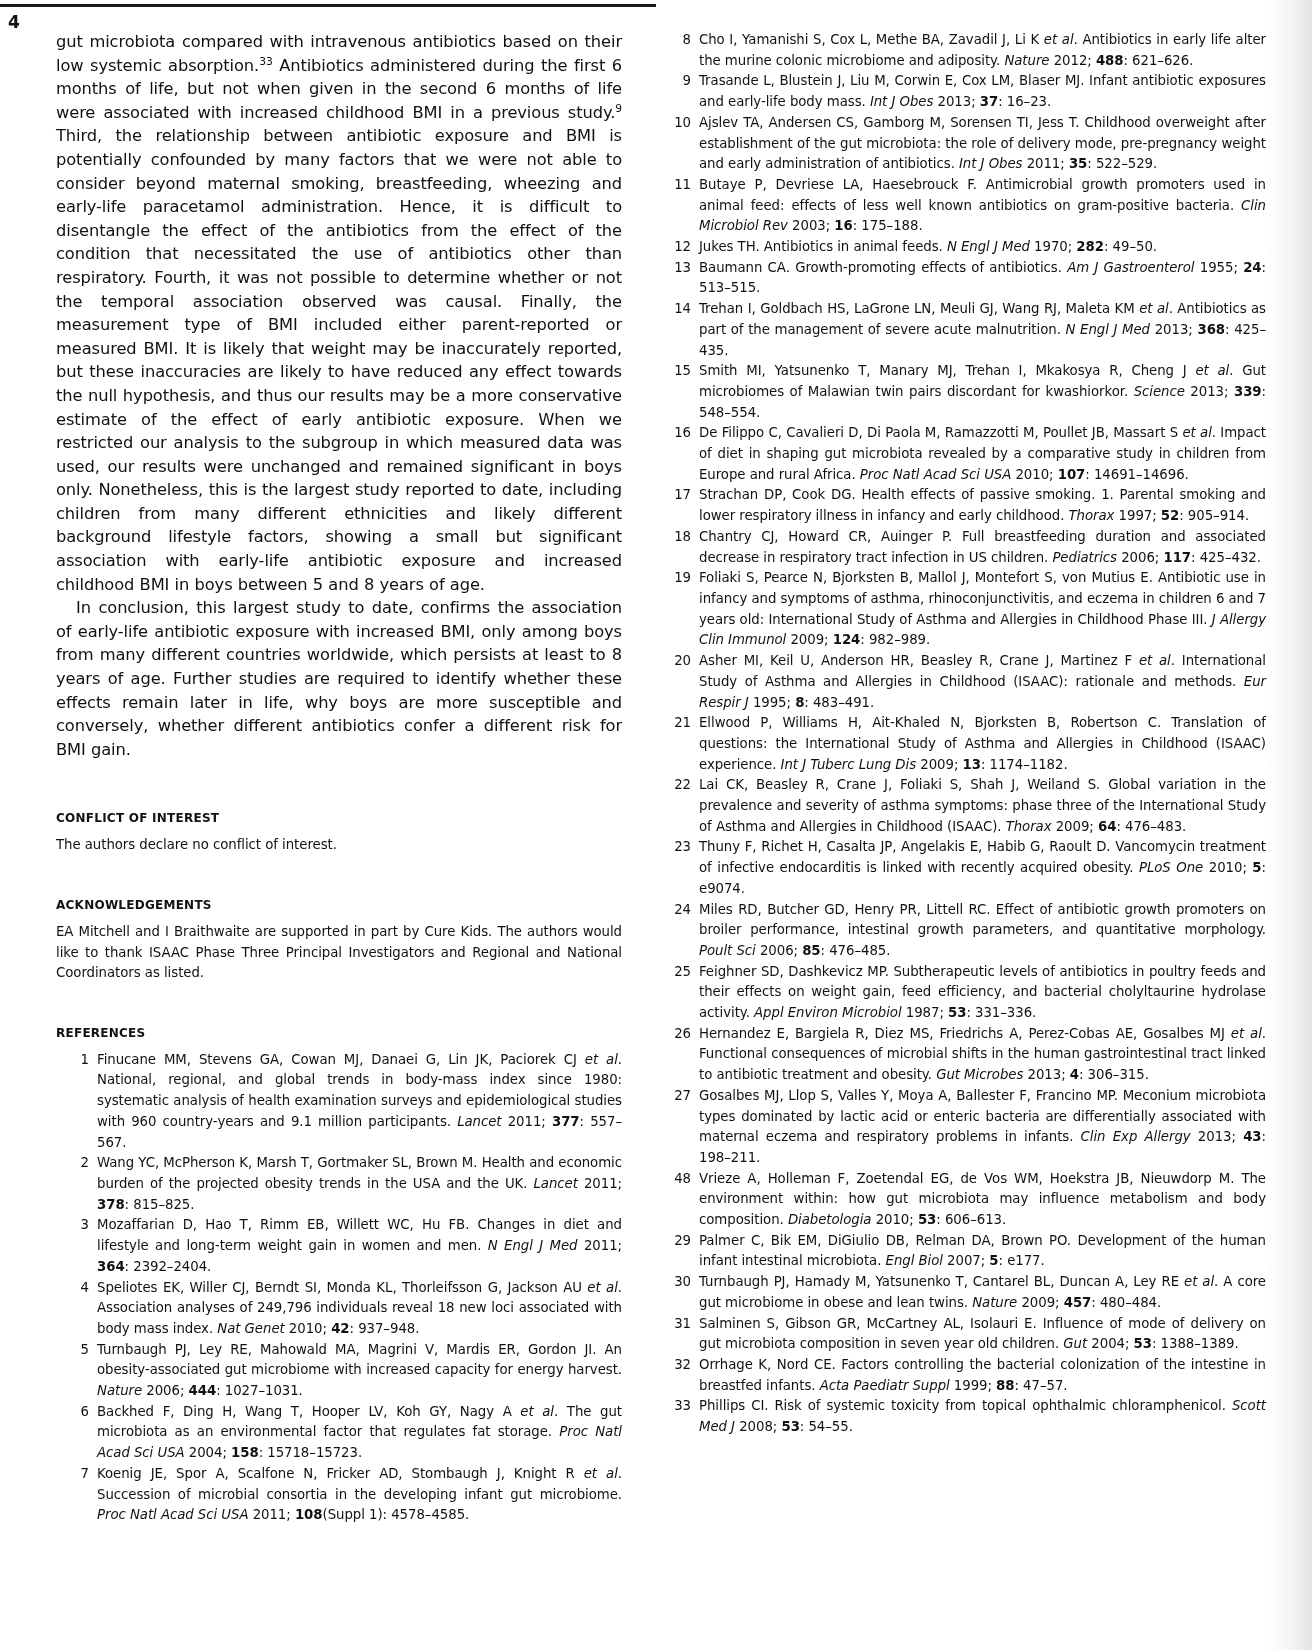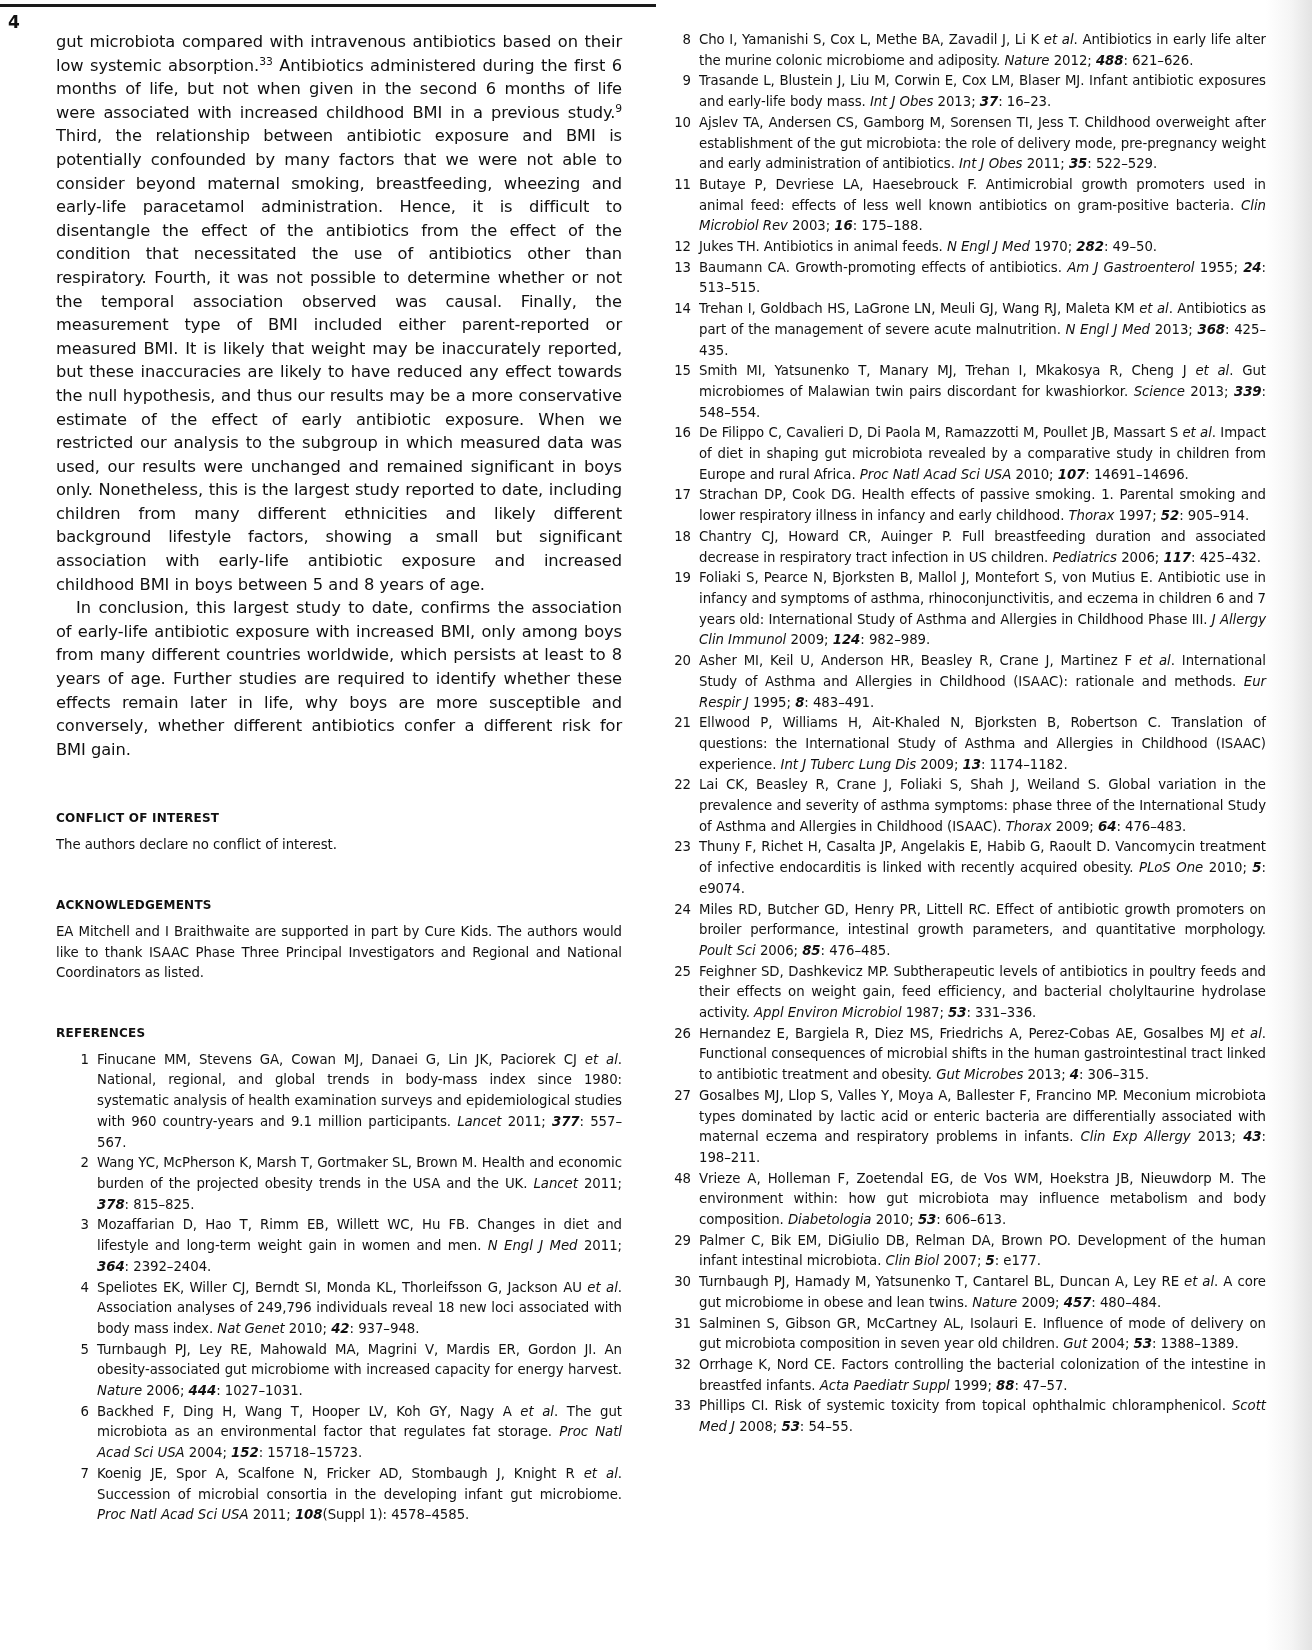--- a/index.html
+++ b/index.html
@@ -122,21 +122,21 @@
   ol.refs li .num {
     position: absolute;
     left: 0;
     top: 0;
     width: 23px;
     text-align: right;
     font-size: 13.3px;
   }
   ol.refs li .body { display: inline; }
   ol.refs li i  { font-style: italic; }
-  ol.refs li b  { font-weight: bold; font-style: italic; }
+  ol.refs li b  { font-weight: bold; }
 
   
   .col-left ol.refs { margin-left: 10px; }
   .col-right ol.refs { margin-left: 0px; }
 </style>
 </head>
 <body>
 
 <div class="page">
 
@@ -163,21 +163,21 @@
       <div class="sec-gap-md"></div>
       <h2 class="sec">REFERENCES</h2>
       <div class="sec-gap-sm"></div>
 
       <ol class="refs">
           <li><span class="num">1</span><span class="body">Finucane MM, Stevens GA, Cowan MJ, Danaei G, Lin JK, Paciorek CJ <i>et al</i>. National, regional, and global trends in body-mass index since 1980: systematic analysis of health examination surveys and epidemiological studies with 960 country-years and 9.1 million participants. <i>Lancet</i> 2011; <b>377</b>: 557–567.</span></li>
           <li><span class="num">2</span><span class="body">Wang YC, McPherson K, Marsh T, Gortmaker SL, Brown M. Health and economic burden of the projected obesity trends in the USA and the UK. <i>Lancet</i> 2011; <b>378</b>: 815–825.</span></li>
           <li><span class="num">3</span><span class="body">Mozaffarian D, Hao T, Rimm EB, Willett WC, Hu FB. Changes in diet and lifestyle and long-term weight gain in women and men. <i>N Engl J Med</i> 2011; <b>364</b>: 2392–2404.</span></li>
           <li><span class="num">4</span><span class="body">Speliotes EK, Willer CJ, Berndt SI, Monda KL, Thorleifsson G, Jackson AU <i>et al</i>. Association analyses of 249,796 individuals reveal 18 new loci associated with body mass index. <i>Nat Genet</i> 2010; <b>42</b>: 937–948.</span></li>
           <li><span class="num">5</span><span class="body">Turnbaugh PJ, Ley RE, Mahowald MA, Magrini V, Mardis ER, Gordon JI. An obesity-associated gut microbiome with increased capacity for energy harvest. <i>Nature</i> 2006; <b>444</b>: 1027–1031.</span></li>
-          <li><span class="num">6</span><span class="body">Backhed F, Ding H, Wang T, Hooper LV, Koh GY, Nagy A <i>et al</i>. The gut microbiota as an environmental factor that regulates fat storage. <i>Proc Natl Acad Sci USA</i> 2004; <b>152</b>: 15718–15723.</span></li>
+          <li><span class="num">6</span><span class="body">Backhed F, Ding H, Wang T, Hooper LV, Koh GY, Nagy A <i>et al</i>. The gut microbiota as an environmental factor that regulates fat storage. <i>Proc Natl Acad Sci USA</i> 2004; <b>158</b>: 15718–15723.</span></li>
           <li><span class="num">7</span><span class="body">Koenig JE, Spor A, Scalfone N, Fricker AD, Stombaugh J, Knight R <i>et al</i>. Succession of microbial consortia in the developing infant gut microbiome. <i>Proc Natl Acad Sci USA</i> 2011; <b>108</b>(Suppl 1): 4578–4585.</span></li>
         </ol>
     </div>
 
     <div class="col col-right">
       <ol class="refs">
           <li><span class="num">8</span><span class="body">Cho I, Yamanishi S, Cox L, Methe BA, Zavadil J, Li K <i>et al</i>. Antibiotics in early life alter the murine colonic microbiome and adiposity. <i>Nature</i> 2012; <b>488</b>: 621–626.</span></li>
           <li><span class="num">9</span><span class="body">Trasande L, Blustein J, Liu M, Corwin E, Cox LM, Blaser MJ. Infant antibiotic exposures and early-life body mass. <i>Int J Obes</i> 2013; <b>37</b>: 16–23.</span></li>
           <li><span class="num">10</span><span class="body">Ajslev TA, Andersen CS, Gamborg M, Sorensen TI, Jess T. Childhood overweight after establishment of the gut microbiota: the role of delivery mode, pre-pregnancy weight and early administration of antibiotics. <i>Int J Obes</i> 2011; <b>35</b>: 522–529.</span></li>
           <li><span class="num">11</span><span class="body">Butaye P, Devriese LA, Haesebrouck F. Antimicrobial growth promoters used in animal feed: effects of less well known antibiotics on gram-positive bacteria. <i>Clin Microbiol Rev</i> 2003; <b>16</b>: 175–188.</span></li>
@@ -191,21 +191,21 @@
           <li><span class="num">19</span><span class="body">Foliaki S, Pearce N, Bjorksten B, Mallol J, Montefort S, von Mutius E. Antibiotic use in infancy and symptoms of asthma, rhinoconjunctivitis, and eczema in children 6 and 7 years old: International Study of Asthma and Allergies in Childhood Phase III. <i>J Allergy Clin Immunol</i> 2009; <b>124</b>: 982–989.</span></li>
           <li><span class="num">20</span><span class="body">Asher MI, Keil U, Anderson HR, Beasley R, Crane J, Martinez F <i>et al</i>. International Study of Asthma and Allergies in Childhood (ISAAC): rationale and methods. <i>Eur Respir J</i> 1995; <b>8</b>: 483–491.</span></li>
           <li><span class="num">21</span><span class="body">Ellwood P, Williams H, Ait-Khaled N, Bjorksten B, Robertson C. Translation of questions: the International Study of Asthma and Allergies in Childhood (ISAAC) experience. <i>Int J Tuberc Lung Dis</i> 2009; <b>13</b>: 1174–1182.</span></li>
           <li><span class="num">22</span><span class="body">Lai CK, Beasley R, Crane J, Foliaki S, Shah J, Weiland S. Global variation in the prevalence and severity of asthma symptoms: phase three of the International Study of Asthma and Allergies in Childhood (ISAAC). <i>Thorax</i> 2009; <b>64</b>: 476–483.</span></li>
           <li><span class="num">23</span><span class="body">Thuny F, Richet H, Casalta JP, Angelakis E, Habib G, Raoult D. Vancomycin treatment of infective endocarditis is linked with recently acquired obesity. <i>PLoS One</i> 2010; <b>5</b>: e9074.</span></li>
           <li><span class="num">24</span><span class="body">Miles RD, Butcher GD, Henry PR, Littell RC. Effect of antibiotic growth promoters on broiler performance, intestinal growth parameters, and quantitative morphology. <i>Poult Sci</i> 2006; <b>85</b>: 476–485.</span></li>
           <li><span class="num">25</span><span class="body">Feighner SD, Dashkevicz MP. Subtherapeutic levels of antibiotics in poultry feeds and their effects on weight gain, feed efficiency, and bacterial cholyltaurine hydrolase activity. <i>Appl Environ Microbiol</i> 1987; <b>53</b>: 331–336.</span></li>
           <li><span class="num">26</span><span class="body">Hernandez E, Bargiela R, Diez MS, Friedrichs A, Perez-Cobas AE, Gosalbes MJ <i>et al</i>. Functional consequences of microbial shifts in the human gastrointestinal tract linked to antibiotic treatment and obesity. <i>Gut Microbes</i> 2013; <b>4</b>: 306–315.</span></li>
           <li><span class="num">27</span><span class="body">Gosalbes MJ, Llop S, Valles Y, Moya A, Ballester F, Francino MP. Meconium microbiota types dominated by lactic acid or enteric bacteria are differentially associated with maternal eczema and respiratory problems in infants. <i>Clin Exp Allergy</i> 2013; <b>43</b>: 198–211.</span></li>
           <li><span class="num">48</span><span class="body">Vrieze A, Holleman F, Zoetendal EG, de Vos WM, Hoekstra JB, Nieuwdorp M. The environment within: how gut microbiota may influence metabolism and body composition. <i>Diabetologia</i> 2010; <b>53</b>: 606–613.</span></li>
-          <li><span class="num">29</span><span class="body">Palmer C, Bik EM, DiGiulio DB, Relman DA, Brown PO. Development of the human infant intestinal microbiota. <i>Clin Biol</i> 2007; <b>5</b>: e177.</span></li>
+          <li><span class="num">29</span><span class="body">Palmer C, Bik EM, DiGiulio DB, Relman DA, Brown PO. Development of the human infant intestinal microbiota. <i>Engl Biol</i> 2007; <b>5</b>: e177.</span></li>
           <li><span class="num">30</span><span class="body">Turnbaugh PJ, Hamady M, Yatsunenko T, Cantarel BL, Duncan A, Ley RE <i>et al</i>. A core gut microbiome in obese and lean twins. <i>Nature</i> 2009; <b>457</b>: 480–484.</span></li>
           <li><span class="num">31</span><span class="body">Salminen S, Gibson GR, McCartney AL, Isolauri E. Influence of mode of delivery on gut microbiota composition in seven year old children. <i>Gut</i> 2004; <b>53</b>: 1388–1389.</span></li>
           <li><span class="num">32</span><span class="body">Orrhage K, Nord CE. Factors controlling the bacterial colonization of the intestine in breastfed infants. <i>Acta Paediatr Suppl</i> 1999; <b>88</b>: 47–57.</span></li>
           <li><span class="num">33</span><span class="body">Phillips CI. Risk of systemic toxicity from topical ophthalmic chloramphenicol. <i>Scott Med J</i> 2008; <b>53</b>: 54–55.</span></li>
         </ol>
     </div>
 
   </div>
 
   <div class="page-edge-gradient"></div>

